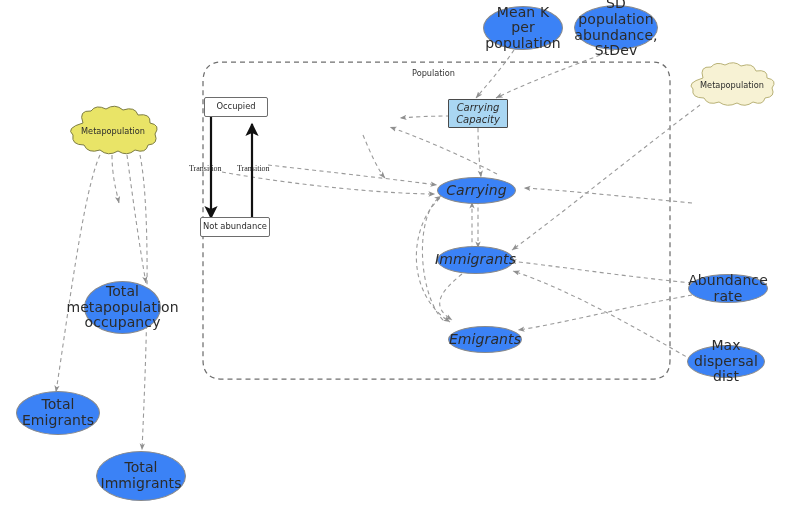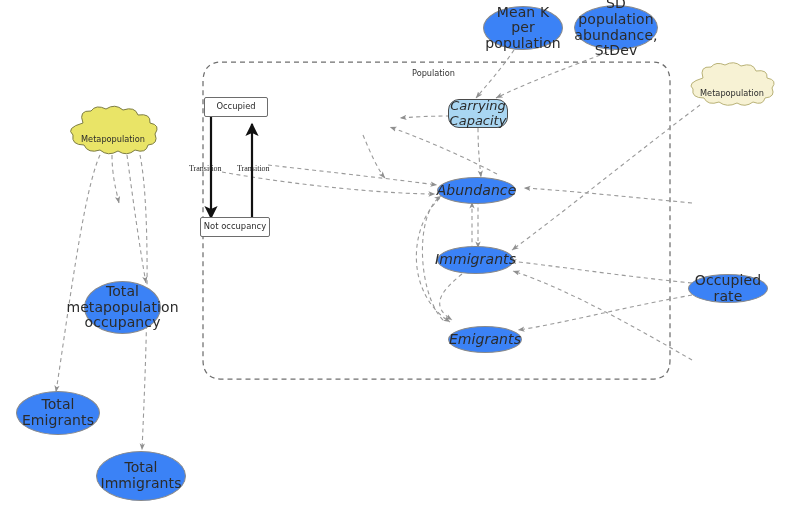--- a/index.html
+++ b/index.html
@@ -47,34 +47,34 @@
   }
   .node-rect-state {
     background: #ffffff;
     border: 1.3px solid #6d6d6d;
     border-radius: 2px;
     font-size: 8.4px;
   }
   .node-rect-cc {
     background: #a9d6f2;
     border: 1.3px solid #4a4a4a;
-    border-radius: 11px;
-    font-size: 13px;
+    border-radius: 1px;
+    font-size: 10px;
     font-style: italic;
   }
   .node-label-italic { font-style: italic; }
 
   .cloud {
     position: absolute;
     z-index: 5;
   }
   .cloud-text {
     position: absolute;
     left: 0;
-    top: 8px;
+    top: 0;
     width: 100%;
     height: 100%;
     display: flex;
     align-items: center;
     justify-content: center;
     font-size: 8.2px;
     color: #2b2b2b;
     font-family: "DejaVu Sans", sans-serif;
     pointer-events: none;
   }
@@ -185,56 +185,59 @@
                Q61,46 53,41 Q43,46 35,40 Q24,44 20,36 Q7,36 9,27
                Q2,21 19,16 Z" fill="#f7f2d4" stroke="#b9b277" stroke-width="1"></path>
     </svg>
     <div class="cloud-text">Metapopulation</div>
   </div>
 
   <div class="node node-rect-state" style="left:204px; top:97px; width:64px; height:20px;">
     <span>Occupied</span>
   </div>
   <div class="node node-rect-state" style="left:200px; top:217px; width:70px; height:20px;">
-    <span>Not occupancy</span>
+    <span>Not abundance</span>
   </div>
 
   <div class="transition-label" style="left:189px; top:164px;">Transition</div>
   <div class="transition-label" style="left:237px; top:164px;">Transition</div>
 
   <div class="node node-rect-cc" style="left:448px; top:99px; width:60px; height:29px;">
     <span>Carrying Capacity</span>
   </div>
 
   <div class="node node-ellipse" style="left:483px; top:6px; width:80px; height:44px;">
     <span>Mean K per population</span>
   </div>
 
   <div class="node node-ellipse" style="left:574px; top:5px; width:84px; height:45px;">
     <span>SD population abundance, StDev</span>
   </div>
 
 
   <div class="node node-ellipse node-label-italic" style="left:437px; top:177px; width:79px; height:27px;">
-    <span>Abundance</span>
+    <span>Carrying</span>
   </div>
 
   <div class="node node-ellipse node-label-italic" style="left:437px; top:246px; width:77px; height:28px;">
     <span>Immigrants</span>
   </div>
 
   <div class="node node-ellipse node-label-italic" style="left:448px; top:318px; width:74px; height:27px;margin-top:8px;">
     <span>Emigrants</span>
   </div>
 
 
   <div class="node node-ellipse" style="left:688px; top:274px; width:80px; height:29px;">
-    <span>Occupied rate</span>
-  </div>
-
+    <span>Abundance rate</span>
+  </div>
+
+  <div class="node node-ellipse" style="left:687px; top:345px; width:78px; height:33px;">
+    <span>Max dispersal dist</span>
+  </div>
 
 
   <div class="node node-ellipse" style="left:84px; top:281px; width:77px; height:53px;">
     <span>Total metapopulation occupancy</span>
   </div>
 
   <div class="node node-ellipse" style="left:16px; top:391px; width:84px; height:44px;">
     <span>Total Emigrants</span>
   </div>
 

